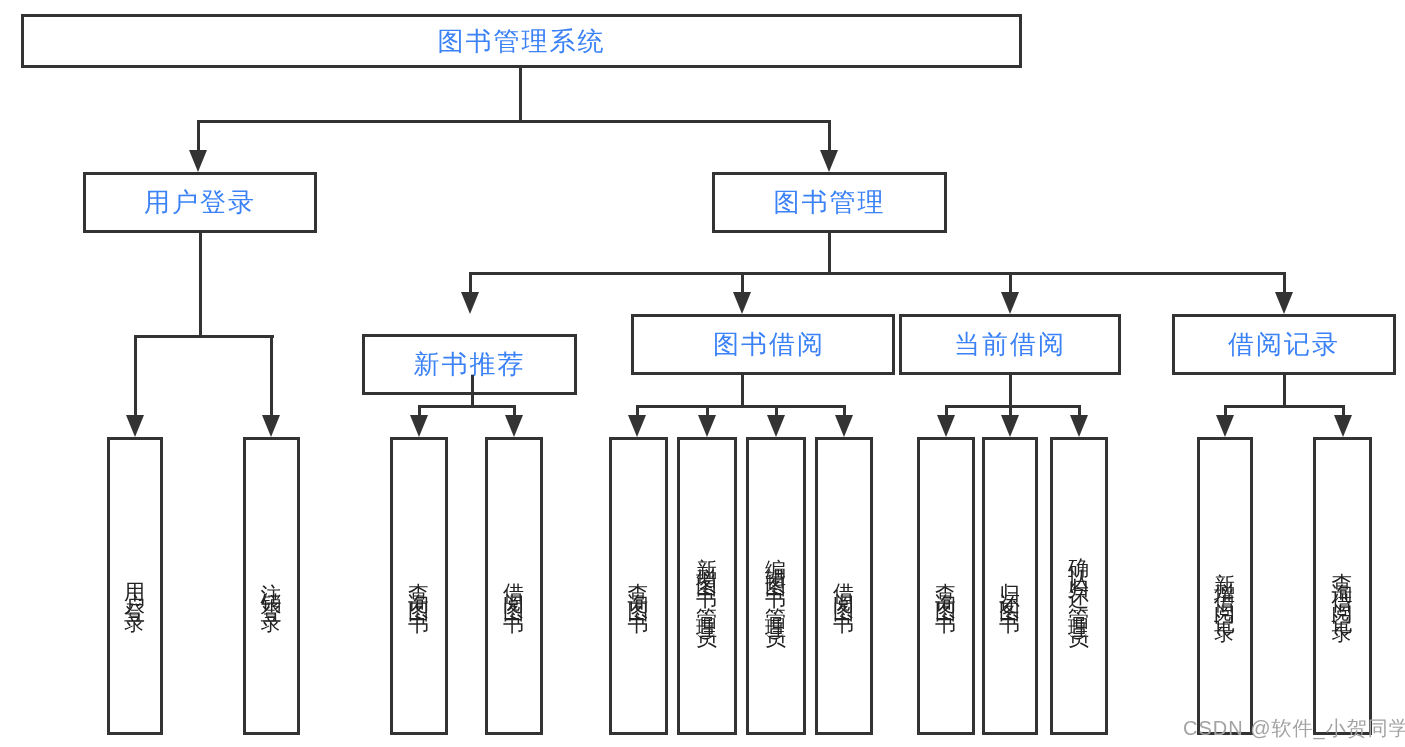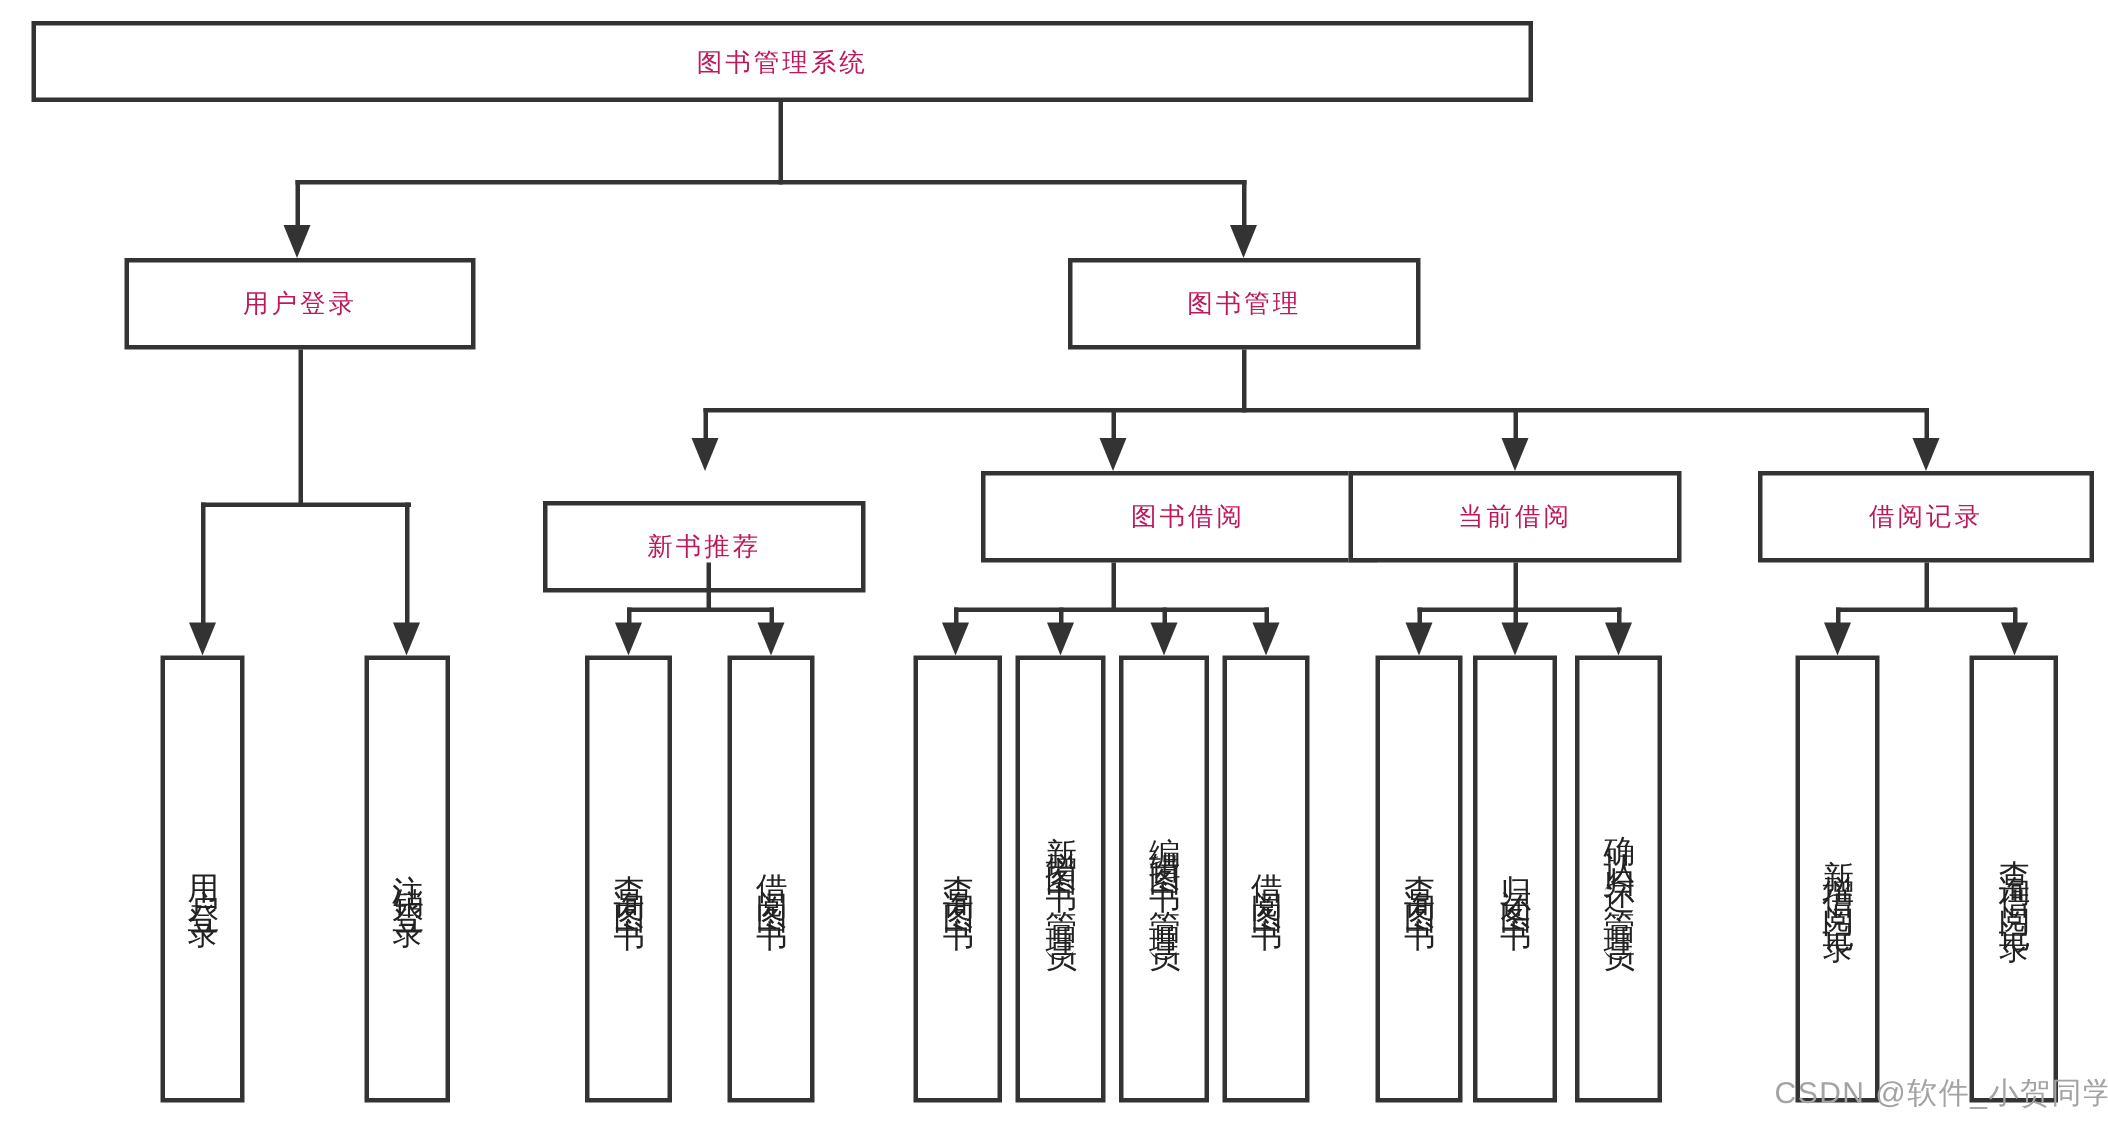--- a/index.html
+++ b/index.html
@@ -2,21 +2,21 @@
 <html><head>
 <meta charset="utf-8">
 <style>
   html,body{margin:0;padding:0;background:#ffffff;}
   body{font-family:"Liberation Sans","DejaVu Sans",sans-serif;}
   #stage{position:relative;width:1405px;height:747px;background:#ffffff;overflow:hidden;}
 
   
   .node{position:absolute;box-sizing:border-box;border:3px solid #333333;background:#ffffff;
         display:flex;align-items:center;justify-content:center;
-        font-size:17px;color:#be185d;letter-spacing:2px;white-space:nowrap;}
+        font-size:26px;color:#3b82f6;letter-spacing:2px;white-space:nowrap;}
   .vnode{position:absolute;box-sizing:border-box;border:3px solid #333333;background:#ffffff;
          top:437px;height:298px;
          display:flex;align-items:center;justify-content:center;
          writing-mode:vertical-rl;text-orientation:mixed;
          font-size:21px;color:#222222;letter-spacing:10px;line-height:1;overflow:hidden;}
 
   
   .vline{position:absolute;width:3px;background:#333333;}
   .hline{position:absolute;height:3px;background:#333333;}
   .arrow{position:absolute;width:0;height:0;
@@ -56,21 +56,21 @@
   <div class="vline" style="left:469px;top:272px;height:22px;"></div>
   <div class="arrow" style="left:461px;top:292px;"></div>
   <div class="vline" style="left:741px;top:272px;height:22px;"></div>
   <div class="arrow" style="left:733px;top:292px;"></div>
   <div class="vline" style="left:1009px;top:272px;height:22px;"></div>
   <div class="arrow" style="left:1001px;top:292px;"></div>
   <div class="vline" style="left:1283px;top:272px;height:22px;"></div>
   <div class="arrow" style="left:1275px;top:292px;"></div>
 
   <div class="node" style="left:362px;top:314px;width:215px;height:61px;margin-top:20px;">新书推荐</div>
-  <div class="node" style="left:654px;top:314px;width:264px;height:61px;padding-left:12px;">图书借阅</div>
+  <div class="node" style="left:631px;top:314px;width:264px;height:61px;padding-left:12px;">图书借阅</div>
   <div class="node" style="left:1172px;top:314px;width:224px;height:61px;">借阅记录</div>
   <div class="node" style="left:899px;top:314px;width:222px;height:61px;">当前借阅</div>
 
   <div class="vline" style="left:471px;top:375px;height:33px;"></div>
   <div class="hline" style="left:418px;top:405px;width:98px;"></div>
   <div class="vline" style="left:418px;top:405px;height:12px;"></div>
   <div class="arrow" style="left:410px;top:415px;"></div>
   <div class="vline" style="left:513px;top:405px;height:12px;"></div>
   <div class="arrow" style="left:505px;top:415px;"></div>
 

